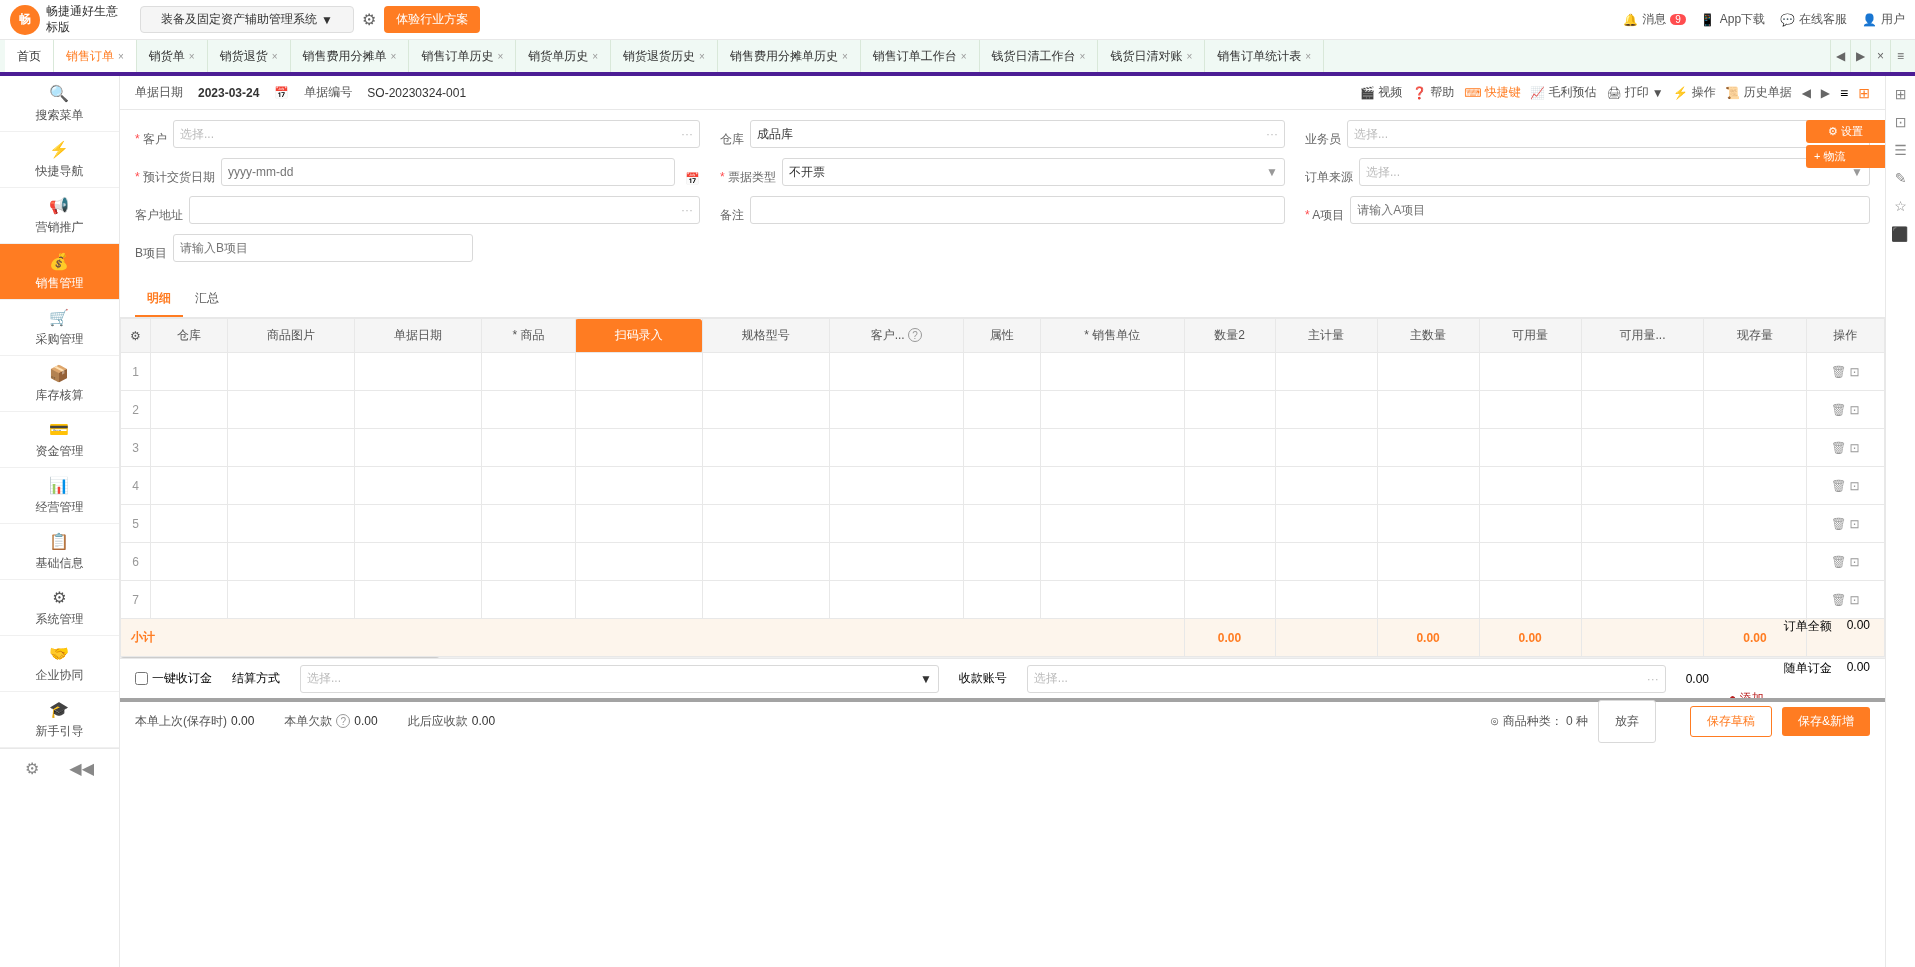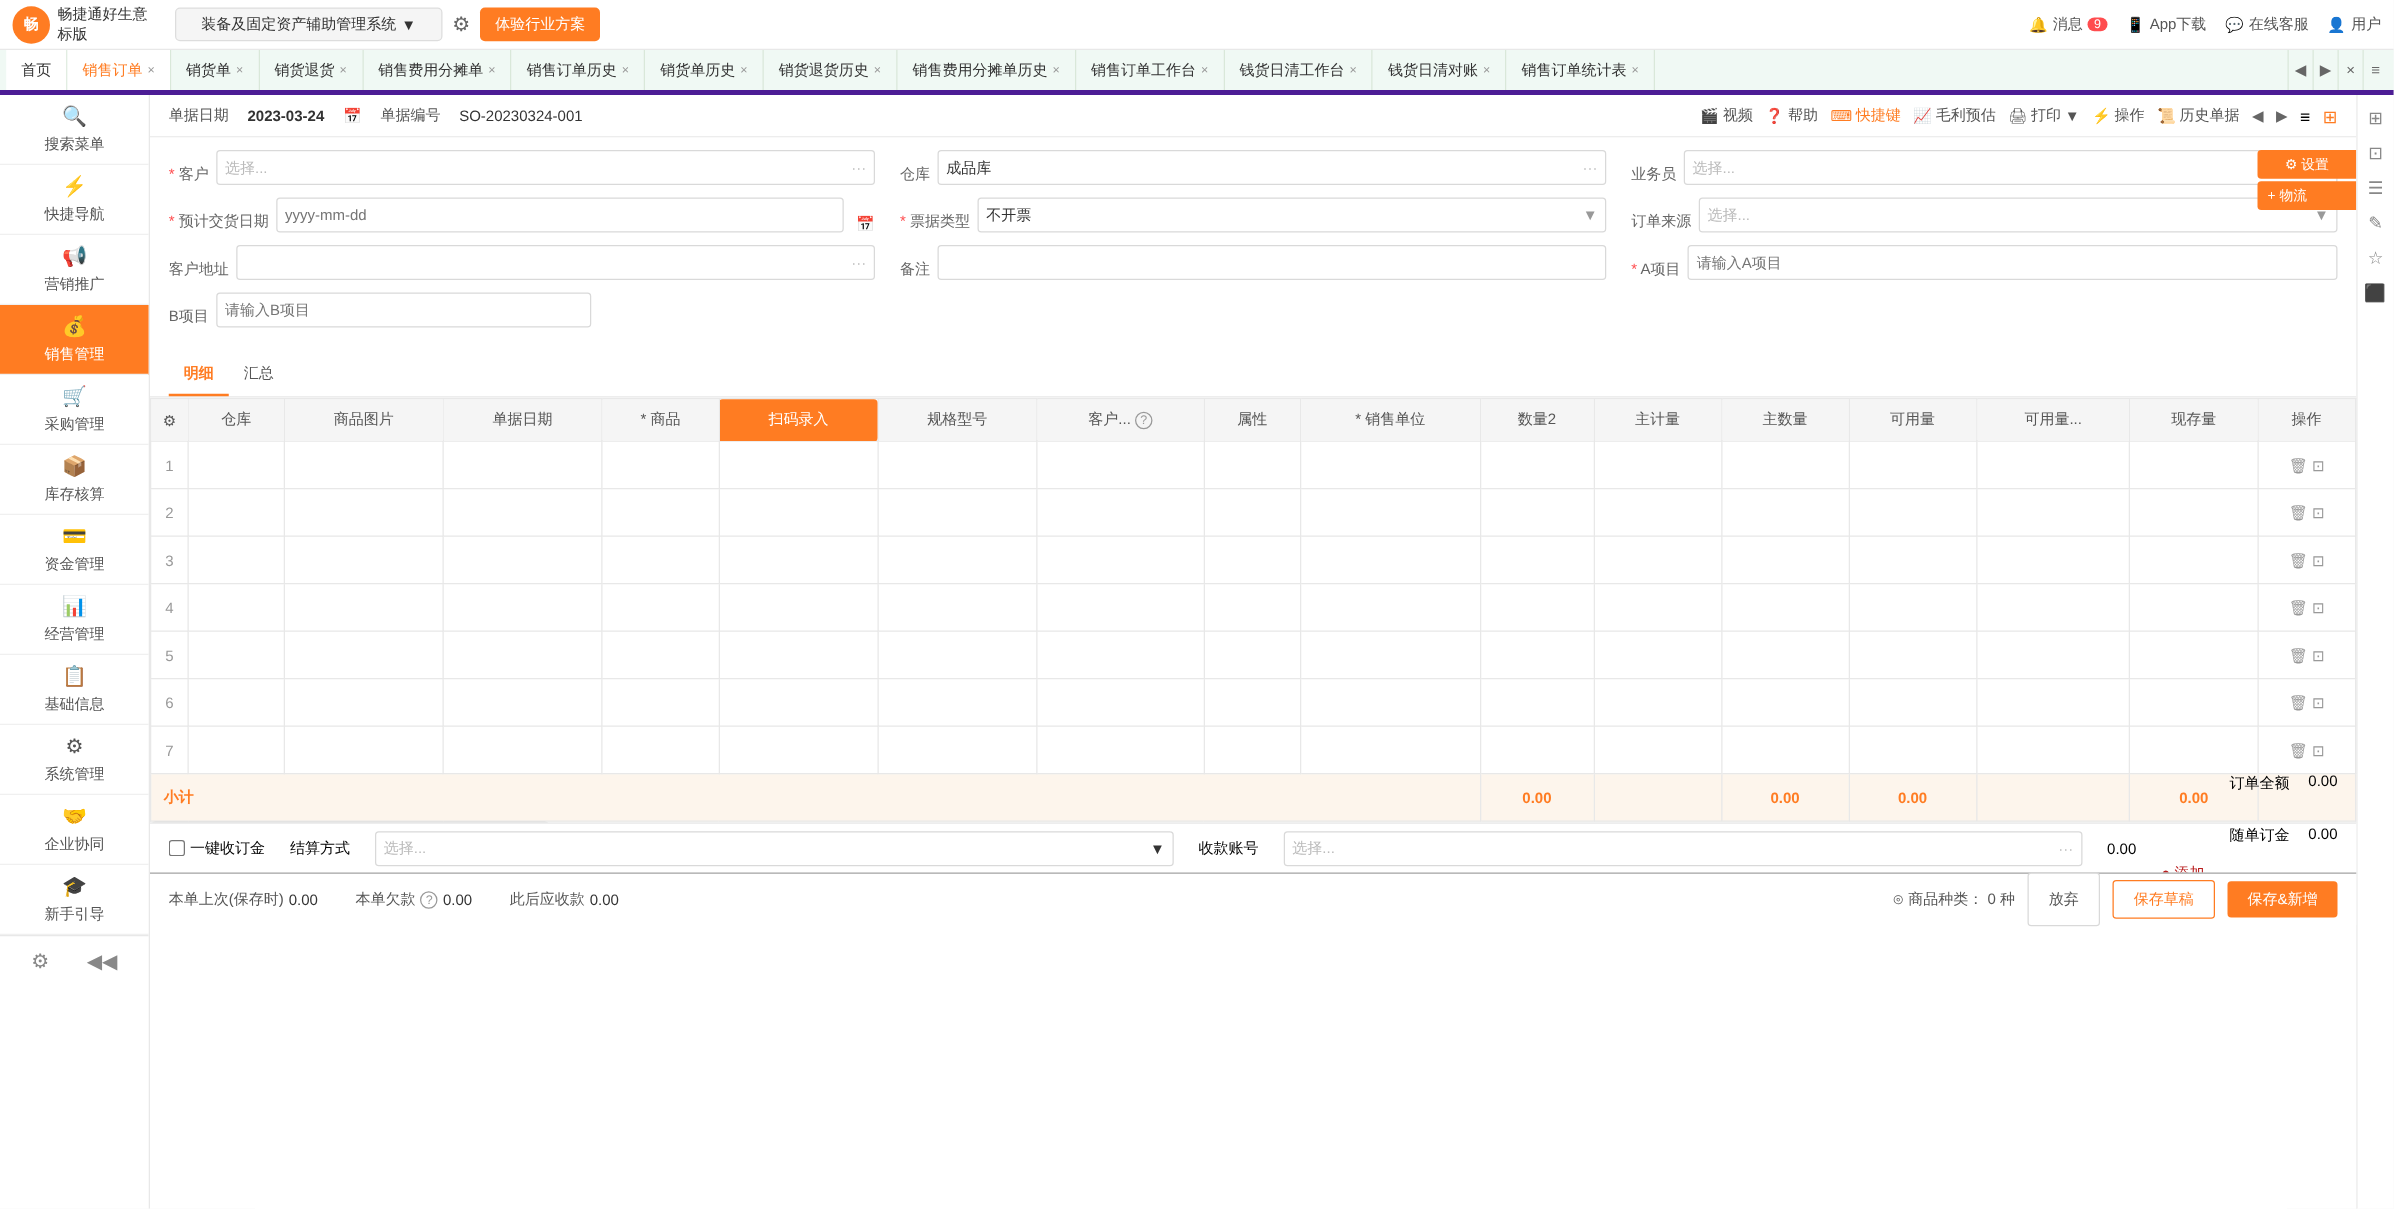--- a/index.html
+++ b/index.html
@@ -133,29 +133,29 @@
 
     
     .bottom-bar {
       height: 40px; background: #fff; border-top: 1px solid #e8e8e8;
       display: flex; align-items: center; padding: 0 15px; gap: 20px;
     }
     .checkbox-item { display: flex; align-items: center; gap: 4px; cursor: pointer; }
 
     
     .page-footer {
-      height: 42px; background: #fff; border-top: 1px solid #a3a3a3;
+      height: 42px; background: #fff; border-top: 4px solid #a3a3a3;
       display: flex; padding: 0 15px; gap: 30px;
     }
     .footer-stat { display: flex; align-items: center; gap: 4px; color: #555; font-size: 12px; }
     .footer-stat .val { color: #333; }
     .footer-actions { margin-left: auto; display: flex; align-items: center; gap: 10px; }
     .btn-default { background: #fff; border: 1px solid #d9d9d9; border-radius: 3px; padding: 12px 16px; cursor: pointer; font-size: 12px; color: #555; }
     .btn-primary { background: #ff7c22; color: white; border: none; border-radius: 3px; padding: 6px 16px; cursor: pointer; font-size: 12px; }
-    .btn-save { background: #fff; border: 1px solid #ff7c22; color: #ff7c22; border-radius: 3px; padding: 6px 16px; cursor: pointer; font-size: 12px; }
+    .btn-save { background: #fff; border: 1px solid #ff7c22; color: #ff7c22; border-radius: 3px; padding: 6px 16px; cursor: pointer; font-size: 12px; margin-left: 24px; }
     .summary-row { display: flex; justify-content: space-between; margin-bottom: 21px; }
 
     
     .right-side-icons {
       width: 30px; background: #fff; border-left: 1px solid #e8e8e8;
       display: flex; flex-direction: column; align-items: center; padding-top: 5px; gap: 2px;
     }
     .right-icon { width: 26px; height: 26px; display: flex; align-items: center; justify-content: center; cursor: pointer; color: #888; border-radius: 3px; font-size: 14px; }
     .right-icon.active { color: #ff7c22; }
 

